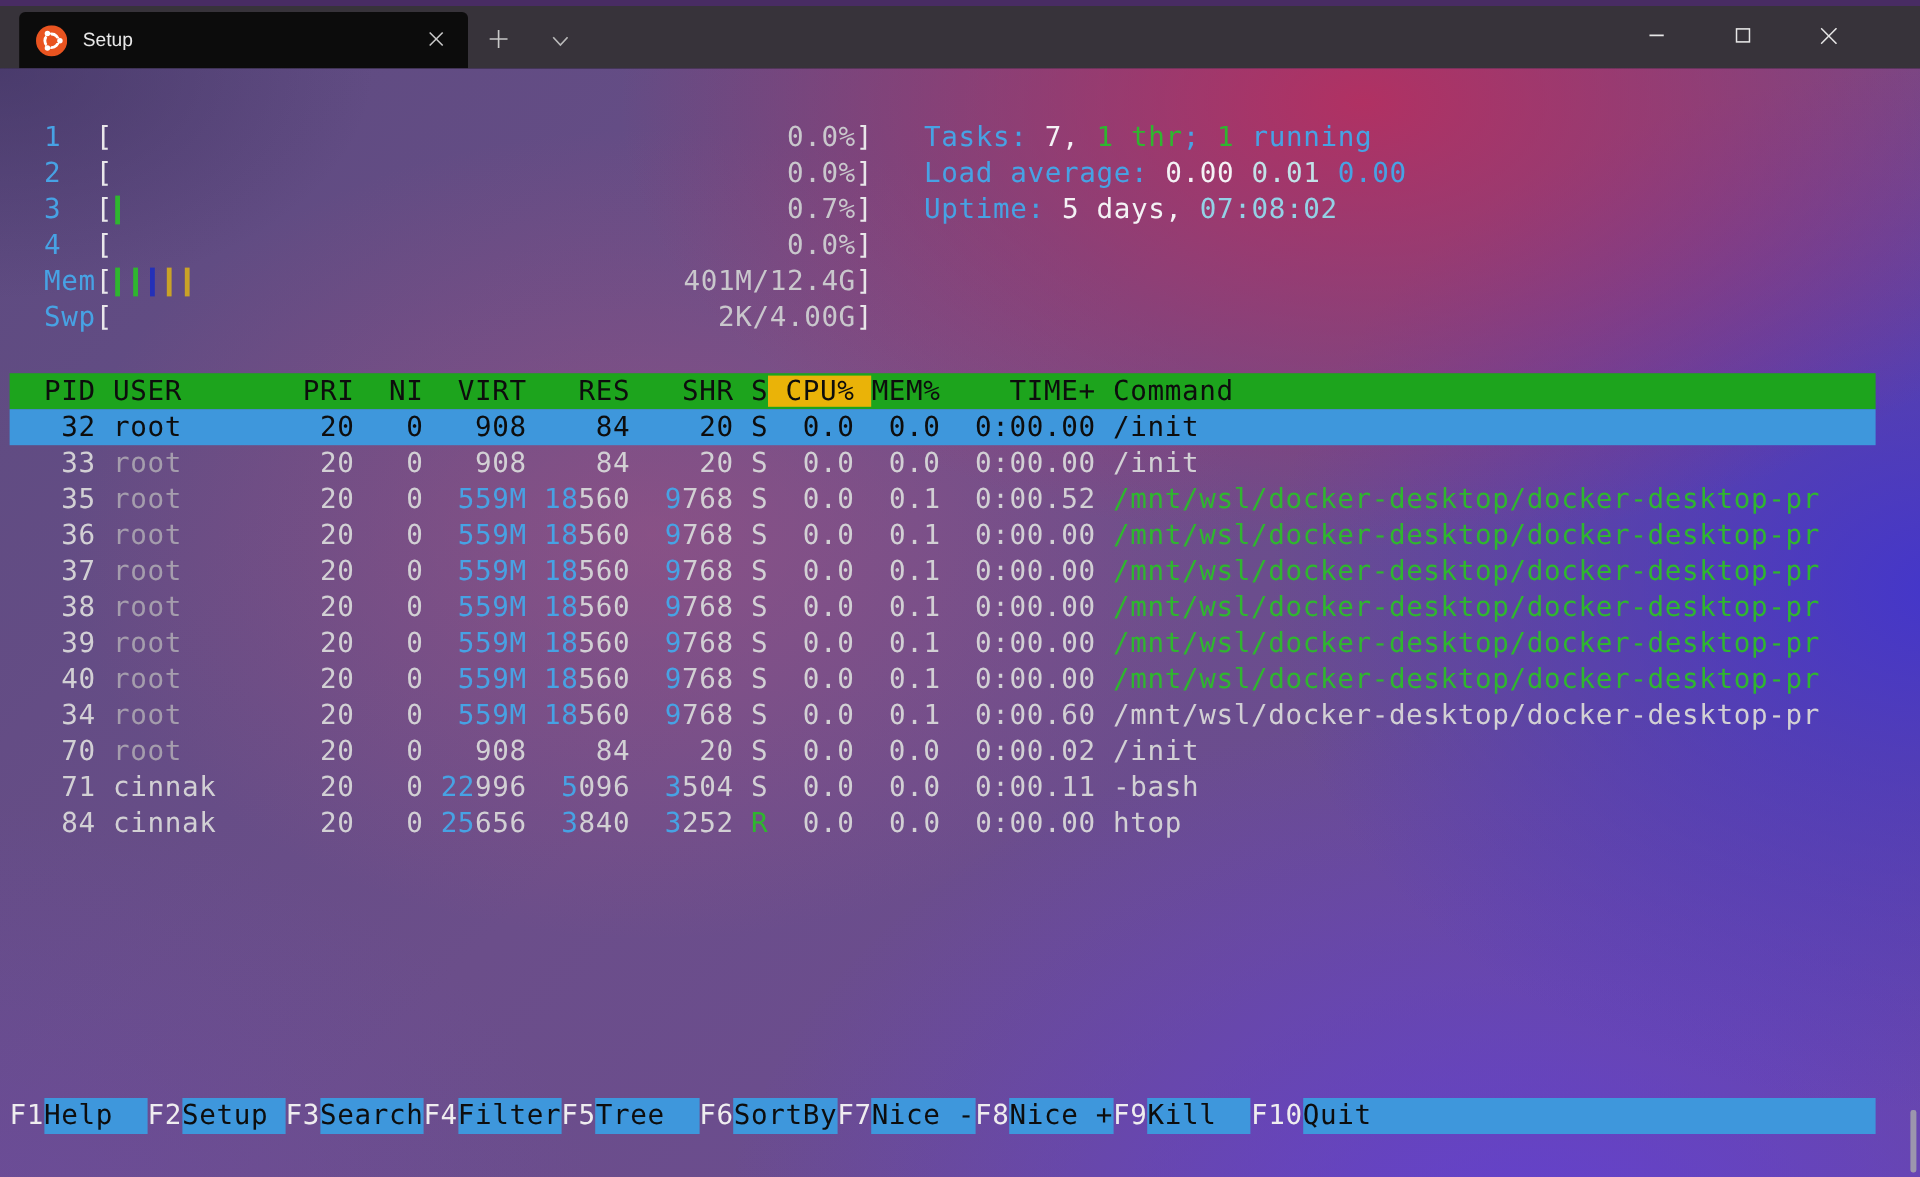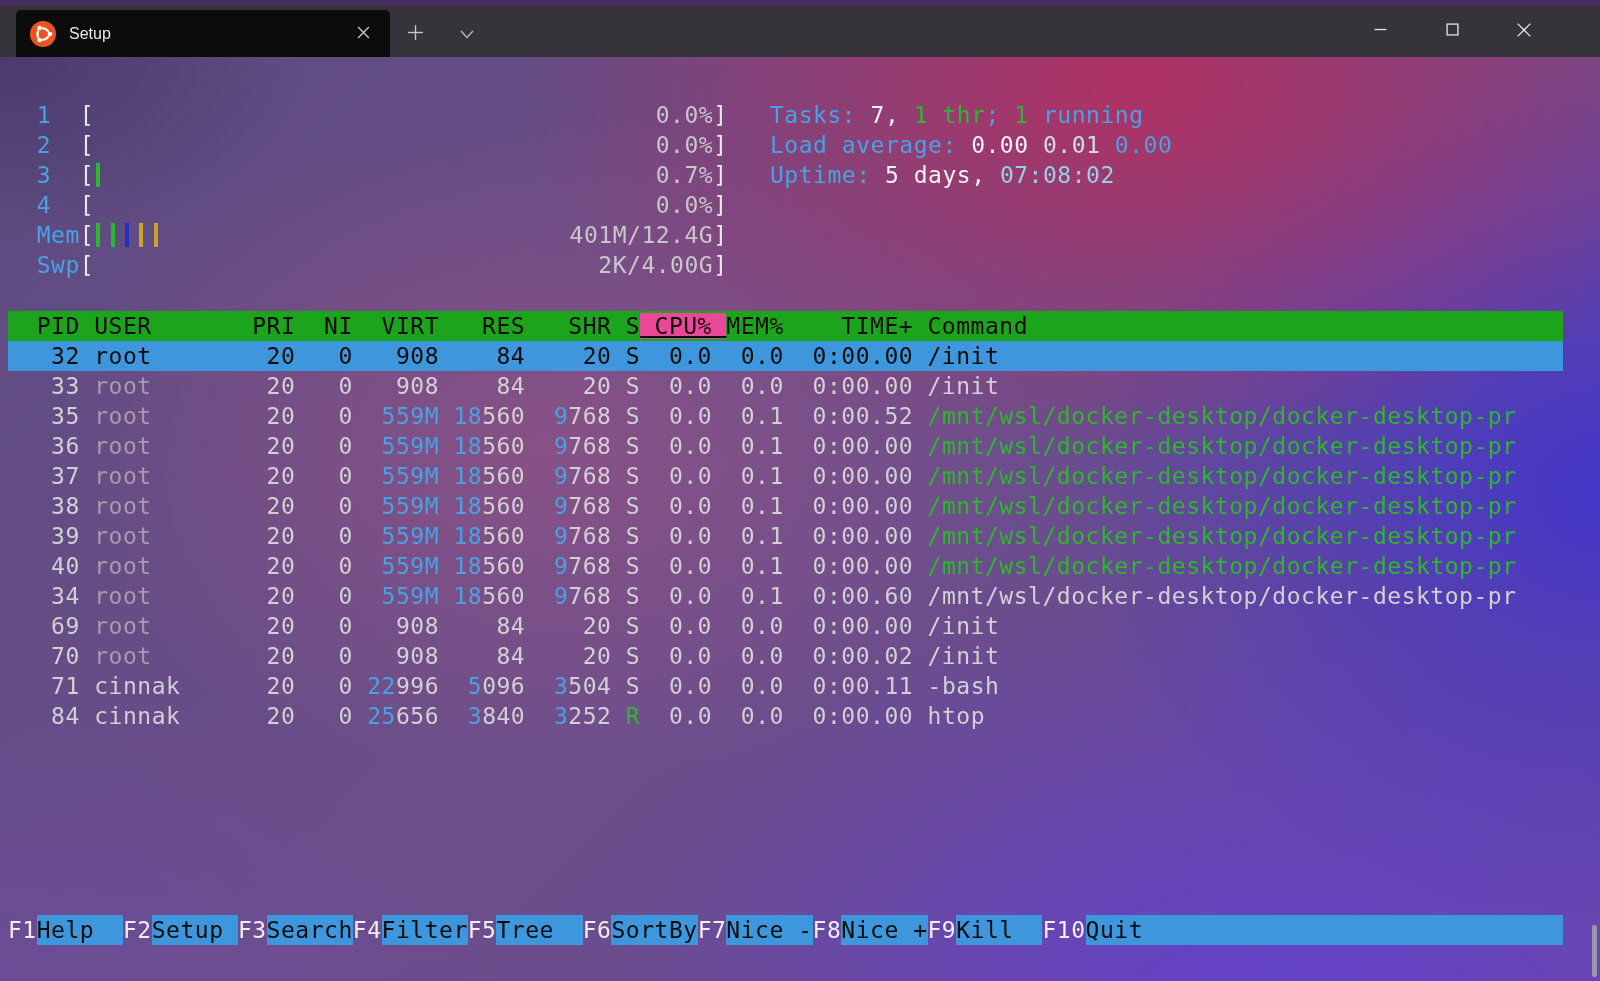--- a/index.html
+++ b/index.html
@@ -139,32 +139,31 @@
         <div class="meter-line"><span style="color: rgb(71, 162, 228);">  Swp</span><span style="color: rgb(233, 231, 234);">[</span><span class="meter-content"><span class="bars"></span><span style="color: rgb(201, 199, 204);">2K/4.00G</span></span><span style="color: rgb(233, 231, 234);">]</span></div>
       </div>
 
     <div class="info">
       <div class="info-line"><span style="color: rgb(71, 162, 228);">Tasks: </span><span style="color: rgb(244, 242, 245);">7, </span><span style="color: rgb(47, 182, 47);">1 thr</span><span style="color: rgb(71, 162, 228);">; </span><span style="color: rgb(47, 182, 47);">1</span><span style="color: rgb(71, 162, 228);"> running</span></div>
       <div class="info-line"><span style="color: rgb(71, 162, 228);">Load average: </span><span style="color: rgb(244, 242, 245);">0.00 </span><span style="color: rgb(194, 226, 232); text-align: right;">0.01 </span><span style="color: rgb(71, 162, 228);">0.00</span></div>
       <div class="info-line"><span style="color: rgb(71, 162, 228);">Uptime: </span><span style="color: rgb(244, 242, 245);">5 days, </span><span style="color: rgb(147, 210, 230); margin-top: 48px;">07:08:02</span></div>
     </div>
 
     <div class="ptable">
-      <div class="trow" style="background:#1DA41D;"><span style="color: rgb(13, 13, 13);">  PID USER       PRI  NI  VIRT   RES   SHR S</span><span style="color: rgb(13, 13, 13); background: #ec4899; text-decoration: underline;"> CPU% </span><span style="color: rgb(13, 13, 13);">MEM%    TIME+ Command</span></div>
+      <div class="trow" style="background:#1DA41D;"><span style="color: rgb(13, 13, 13);">  PID USER       PRI  NI  VIRT   RES   SHR S</span><span style="color: rgb(13, 13, 13); background: #eab308;"> CPU% </span><span style="color: rgb(13, 13, 13);">MEM%    TIME+ Command</span></div>
       <div>
           <div class="trow" style="background: rgb(62, 151, 220);"><span style="color: rgb(13, 13, 13);">   32 root        20   0   908    84    20 S  0.0  0.0  0:00.00 /init</span></div>
           <div class="trow"><span style="color: rgb(210, 208, 212);">   33 </span><span style="color: rgb(165, 157, 173);">root      </span><span style="color: rgb(210, 208, 212);">  20   0   908    84    20 S  0.0  0.0  0:00.00 /init</span></div>
           <div class="trow"><span style="color: rgb(210, 208, 212);">   35 </span><span style="color: rgb(165, 157, 173);">root      </span><span style="color: rgb(210, 208, 212);">  20   0  </span><span style="color: rgb(71, 162, 228);">559M</span><span style="color: rgb(210, 208, 212);"> </span><span style="color: rgb(71, 162, 228);">18</span><span style="color: rgb(210, 208, 212);">560  </span><span style="color: rgb(71, 162, 228);">9</span><span style="color: rgb(210, 208, 212);">768 S  0.0  0.1  0:00.52 </span><span style="color: rgb(47, 182, 47);">/mnt/wsl/docker-desktop/docker-desktop-pr</span></div>
           <div class="trow"><span style="color: rgb(210, 208, 212);">   36 </span><span style="color: rgb(165, 157, 173);">root      </span><span style="color: rgb(210, 208, 212);">  20   0  </span><span style="color: rgb(71, 162, 228);">559M</span><span style="color: rgb(210, 208, 212);"> </span><span style="color: rgb(71, 162, 228);">18</span><span style="color: rgb(210, 208, 212);">560  </span><span style="color: rgb(71, 162, 228);">9</span><span style="color: rgb(210, 208, 212);">768 S  0.0  0.1  0:00.00 </span><span style="color: rgb(47, 182, 47);">/mnt/wsl/docker-desktop/docker-desktop-pr</span></div>
           <div class="trow"><span style="color: rgb(210, 208, 212);">   37 </span><span style="color: rgb(165, 157, 173);">root      </span><span style="color: rgb(210, 208, 212);">  20   0  </span><span style="color: rgb(71, 162, 228);">559M</span><span style="color: rgb(210, 208, 212);"> </span><span style="color: rgb(71, 162, 228);">18</span><span style="color: rgb(210, 208, 212);">560  </span><span style="color: rgb(71, 162, 228);">9</span><span style="color: rgb(210, 208, 212);">768 S  0.0  0.1  0:00.00 </span><span style="color: rgb(47, 182, 47);">/mnt/wsl/docker-desktop/docker-desktop-pr</span></div>
           <div class="trow"><span style="color: rgb(210, 208, 212);">   38 </span><span style="color: rgb(165, 157, 173);">root      </span><span style="color: rgb(210, 208, 212);">  20   0  </span><span style="color: rgb(71, 162, 228);">559M</span><span style="color: rgb(210, 208, 212);"> </span><span style="color: rgb(71, 162, 228);">18</span><span style="color: rgb(210, 208, 212);">560  </span><span style="color: rgb(71, 162, 228);">9</span><span style="color: rgb(210, 208, 212);">768 S  0.0  0.1  0:00.00 </span><span style="color: rgb(47, 182, 47);">/mnt/wsl/docker-desktop/docker-desktop-pr</span></div>
           <div class="trow"><span style="color: rgb(210, 208, 212);">   39 </span><span style="color: rgb(165, 157, 173);">root      </span><span style="color: rgb(210, 208, 212);">  20   0  </span><span style="color: rgb(71, 162, 228);">559M</span><span style="color: rgb(210, 208, 212);"> </span><span style="color: rgb(71, 162, 228);">18</span><span style="color: rgb(210, 208, 212);">560  </span><span style="color: rgb(71, 162, 228);">9</span><span style="color: rgb(210, 208, 212);">768 S  0.0  0.1  0:00.00 </span><span style="color: rgb(47, 182, 47);">/mnt/wsl/docker-desktop/docker-desktop-pr</span></div>
           <div class="trow"><span style="color: rgb(210, 208, 212);">   40 </span><span style="color: rgb(165, 157, 173);">root      </span><span style="color: rgb(210, 208, 212);">  20   0  </span><span style="color: rgb(71, 162, 228);">559M</span><span style="color: rgb(210, 208, 212);"> </span><span style="color: rgb(71, 162, 228);">18</span><span style="color: rgb(210, 208, 212);">560  </span><span style="color: rgb(71, 162, 228);">9</span><span style="color: rgb(210, 208, 212);">768 S  0.0  0.1  0:00.00 </span><span style="color: rgb(47, 182, 47);">/mnt/wsl/docker-desktop/docker-desktop-pr</span></div>
           <div class="trow"><span style="color: rgb(210, 208, 212);">   34 </span><span style="color: rgb(165, 157, 173);">root      </span><span style="color: rgb(210, 208, 212);">  20   0  </span><span style="color: rgb(71, 162, 228);">559M</span><span style="color: rgb(210, 208, 212);"> </span><span style="color: rgb(71, 162, 228);">18</span><span style="color: rgb(210, 208, 212);">560  </span><span style="color: rgb(71, 162, 228);">9</span><span style="color: rgb(210, 208, 212);">768 S  0.0  0.1  0:00.60 /mnt/wsl/docker-desktop/docker-desktop-pr</span></div>
-          <div class="trow"><span style="color: rgb(210, 208, 212);">   69 </span><span style="color: rgb(165, 157, 173);">root      </span><span style="color: rgb(210, 208, 212);">  20   0   908    84    20 S  0.0  0.0  0:00.00 /init</span></div>
           <div class="trow"><span style="color: rgb(210, 208, 212);">   70 </span><span style="color: rgb(165, 157, 173);">root      </span><span style="color: rgb(210, 208, 212);">  20   0   908    84    20 S  0.0  0.0  0:00.02 /init</span></div>
           <div class="trow"><span style="color: rgb(210, 208, 212);">   71 cinnak      20   0 </span><span style="color: rgb(71, 162, 228);">22</span><span style="color: rgb(210, 208, 212);">996  </span><span style="color: rgb(71, 162, 228);">5</span><span style="color: rgb(210, 208, 212);">096  </span><span style="color: rgb(71, 162, 228);">3</span><span style="color: rgb(210, 208, 212);">504 S  0.0  0.0  0:00.11 -bash</span></div>
           <div class="trow"><span style="color: rgb(210, 208, 212);">   84 cinnak      20   0 </span><span style="color: rgb(71, 162, 228);">25</span><span style="color: rgb(210, 208, 212);">656  </span><span style="color: rgb(71, 162, 228);">3</span><span style="color: rgb(210, 208, 212);">840  </span><span style="color: rgb(71, 162, 228);">3</span><span style="color: rgb(210, 208, 212);">252 </span><span style="color: rgb(47, 182, 47);">R</span><span style="color: rgb(210, 208, 212);">  0.0  0.0  0:00.00 htop</span></div>
         </div>
     </div>
 
     <div class="fnbar"><span class="fn-item"><span class="fn-key">F1</span><span class="fn-label" style="background: rgb(62, 151, 220);">Help  </span></span><span class="fn-item"><span class="fn-key">F2</span><span class="fn-label" style="background: rgb(62, 151, 220);">Setup </span></span><span class="fn-item"><span class="fn-key">F3</span><span class="fn-label" style="background: rgb(62, 151, 220);">Search</span></span><span class="fn-item"><span class="fn-key">F4</span><span class="fn-label" style="background: rgb(62, 151, 220);">Filter</span></span><span class="fn-item"><span class="fn-key">F5</span><span class="fn-label" style="background: rgb(62, 151, 220);">Tree  </span></span><span class="fn-item"><span class="fn-key">F6</span><span class="fn-label" style="background: rgb(62, 151, 220);">SortBy</span></span><span class="fn-item"><span class="fn-key">F7</span><span class="fn-label" style="background: rgb(62, 151, 220);">Nice -</span></span><span class="fn-item"><span class="fn-key">F8</span><span class="fn-label" style="background: rgb(62, 151, 220);">Nice +</span></span><span class="fn-item"><span class="fn-key">F9</span><span class="fn-label" style="background: rgb(62, 151, 220);">Kill  </span></span><span class="fn-item fn-fill"><span class="fn-key">F10</span><span class="fn-label" style="background: rgb(62, 151, 220); flex: 1 1 0%;">Quit</span></span></div>
 
     <div class="scroll-thumb"></div>
   </div>

